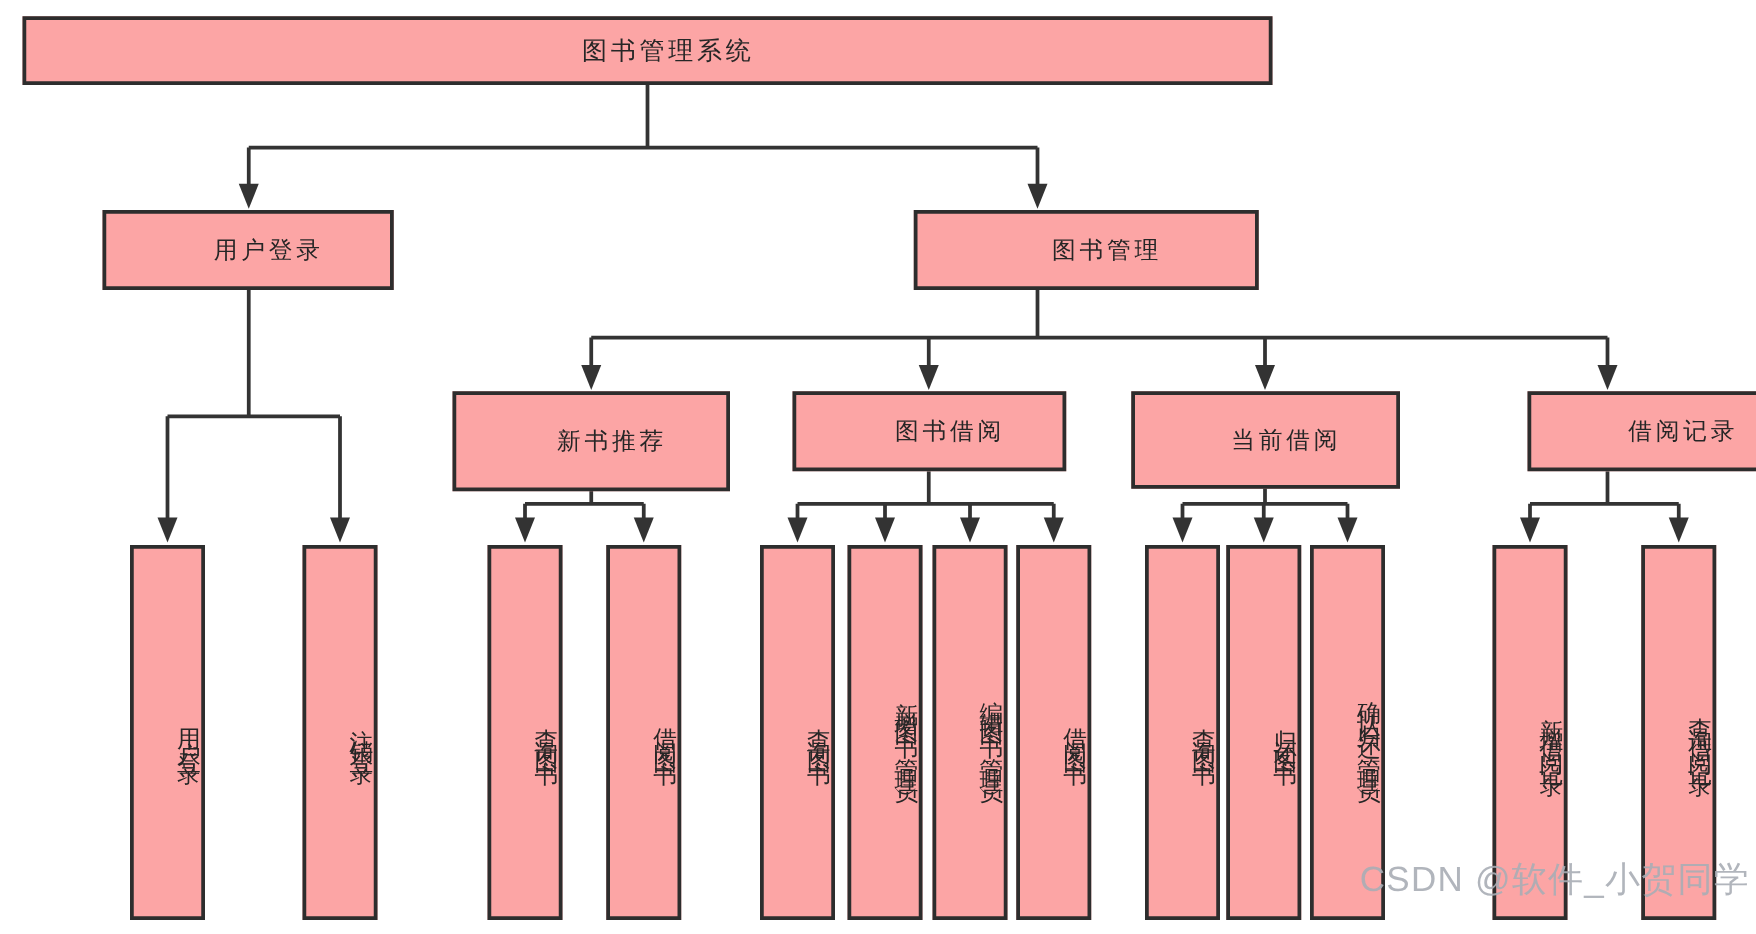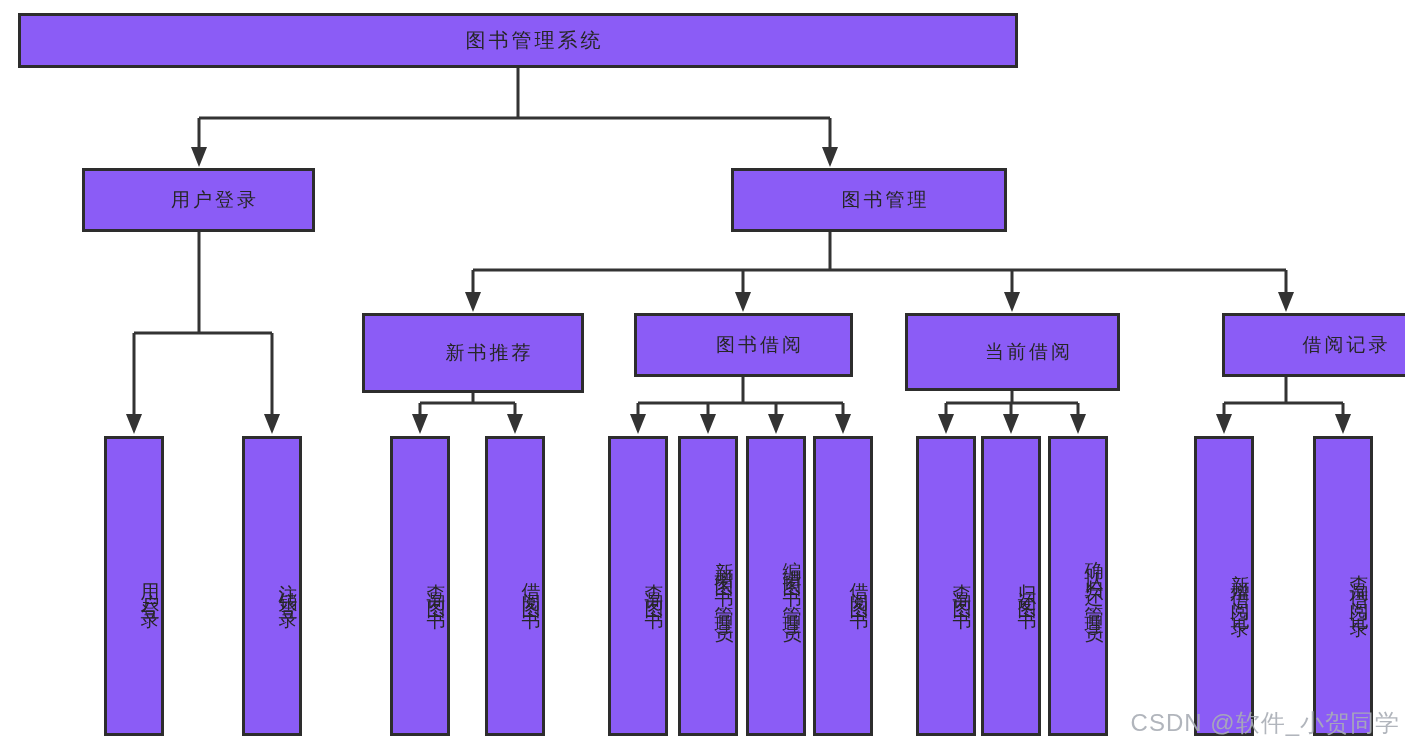--- a/index.html
+++ b/index.html
@@ -4,34 +4,34 @@
 <style>
   html,body { margin:0; padding:0; background:#ffffff; }
   .canvas {
     position:relative; width:1405px; height:747px;
     background:#ffffff; overflow:hidden;
     font-family:"Liberation Sans","DejaVu Sans",sans-serif;
   }
   .connectors { position:absolute; left:0; top:0; width:1405px; height:747px; }
   .box {
     position:absolute; box-sizing:border-box;
-    background:#8b5cf6; border:3px solid #2d2d2d;
+    background:#fca5a5; border:3px solid #2d2d2d;
     display:flex; align-items:center; justify-content:center;
     color:#262626; z-index:2;padding-left:33px;
   }
   .hbox { font-size:19px; letter-spacing:3px; white-space:nowrap; }
   .root { font-size:20px; }
   .leaf {
     writing-mode:vertical-rl; text-orientation:mixed;
     font-size:19px; line-height:1; letter-spacing:9px;
     top:436px; height:300px; width:60px;
   }
   .watermark {
-    position:absolute; right:5px; bottom:8px;
-    font-size:24px; letter-spacing:1px;
+    position:absolute; right:5px; bottom:24px;
+    font-size:28px; letter-spacing:1px;
     color:rgba(168,173,181,0.9); z-index:5; white-space:nowrap;
   }
 </style>
 </head>
 <body>
 
 <div class="canvas">
 
   <svg class="connectors" width="1405" height="747" viewBox="0 0 1405 747" aria-hidden="true">
     <path fill="none" stroke="#333333" stroke-width="3" d="

